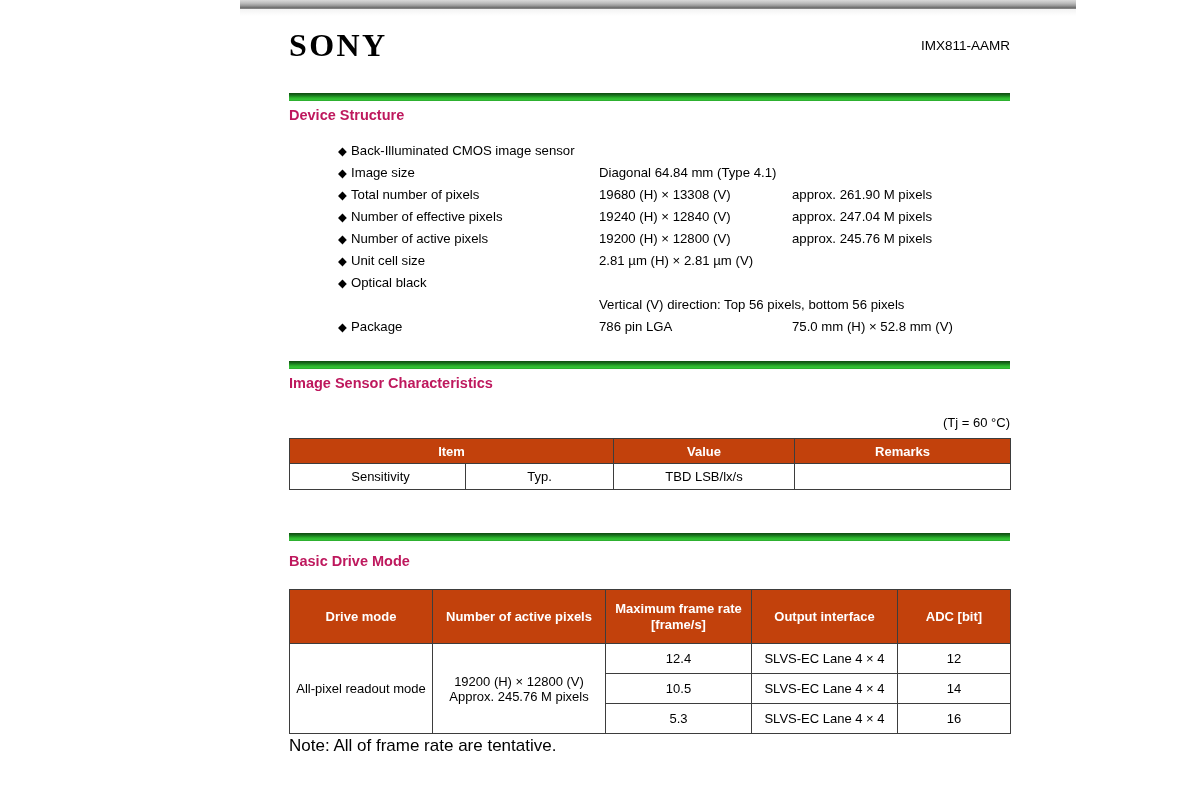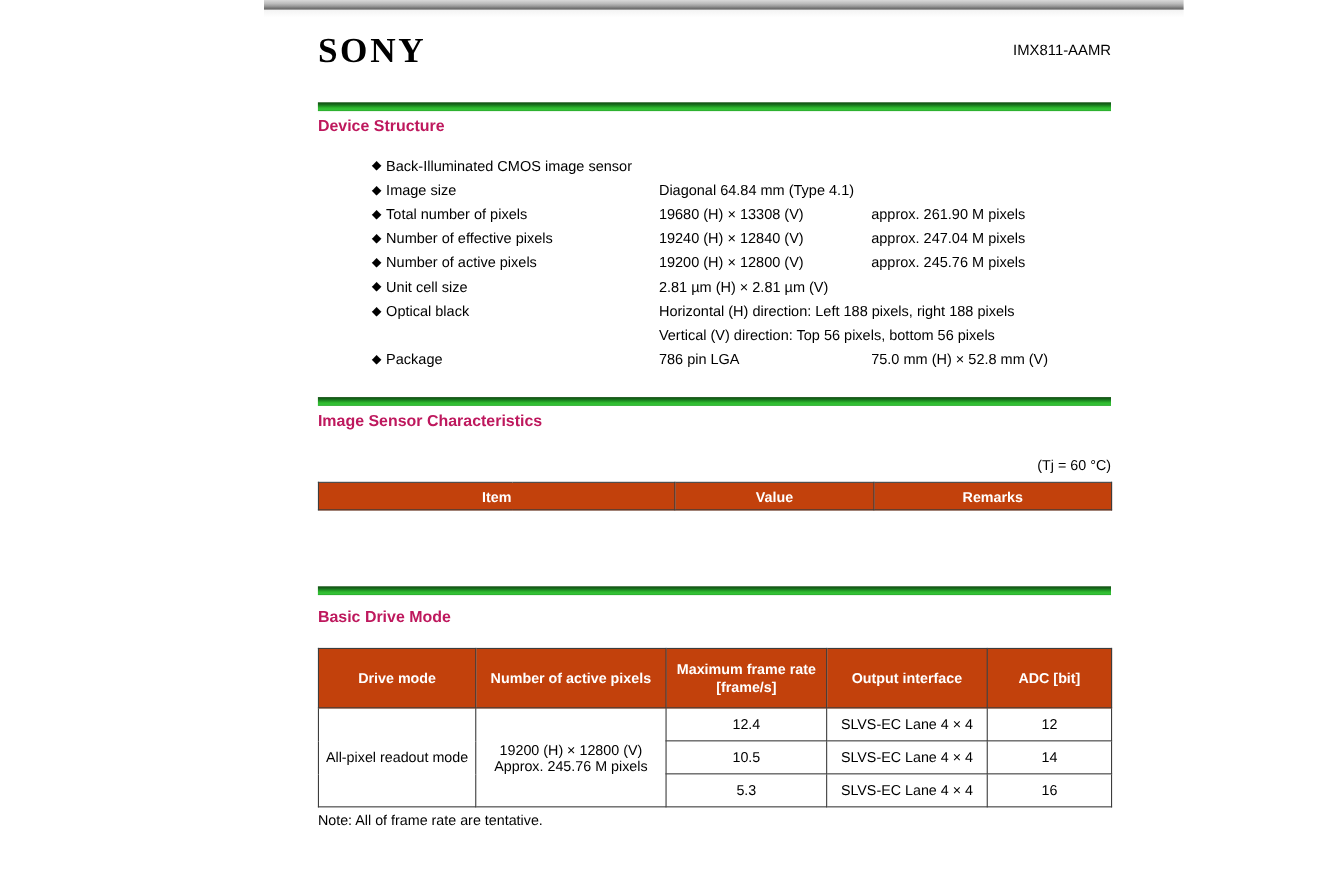--- a/index.html
+++ b/index.html
@@ -181,21 +181,21 @@
 
   
   #drive-mode-table { width: 721px; }
   #drive-mode-table th { height: 53px; line-height: 16px; }
   #drive-mode-table td { height: 29px; }
   .stack-line { display: block; }
 
   .note-line {
     position: absolute;
     left: 0;
-    font-size: 13px;
+    font-size: 17px;
     line-height: 18px;
   }
 </style>
 </head>
 <body>
 
 <div class="sheet">
 
   <div class="page-edge"></div>
   <div class="page-edge-fade"></div>
@@ -250,21 +250,20 @@
       <div class="spec-row">
         <span class="spec-bullet">◆</span>
         <span class="spec-label">Unit cell size</span>
         <span class="spec-value">2.81 µm (H) × 2.81 µm (V)</span>
         <span class="spec-extra"></span>
       </div>
 
       <div class="spec-row">
         <span class="spec-bullet">◆</span>
         <span class="spec-label">Optical black</span>
-        <span class="spec-value">Horizontal (H) direction: Left 188 pixels, right 188 pixels</span>
         <span class="spec-extra"></span>
       </div>
 
       <div class="spec-row">
         <span class="spec-label"></span>
         <span class="spec-value">Vertical (V) direction: Top 56 pixels, bottom 56 pixels</span>
         <span class="spec-extra"></span>
       </div>
 
       <div class="spec-row" style="margin-top:0px;">
@@ -288,20 +287,26 @@
         <col style="width:216px;">
       </colgroup>
       <thead>
         <tr>
           <th colspan="2">Item</th>
           <th>Value</th>
           <th>Remarks</th>
         </tr>
       </thead>
       <tbody>
+        <tr>
+          <td class="cell-left">Sensitivity</td>
+          <td>Typ.</td>
+          <td>TBD LSB/lx/s</td>
+          <td></td>
+        </tr>
       </tbody>
     </table>
 
     <div class="green-bar" style="top:533px;"></div>
     <div class="section-title" style="top:552px;">Basic Drive Mode</div>
 
     <table class="tbl" id="drive-mode-table" style="top:589px;">
       <colgroup>
         <col style="width:143px;">
         <col style="width:173px;">

